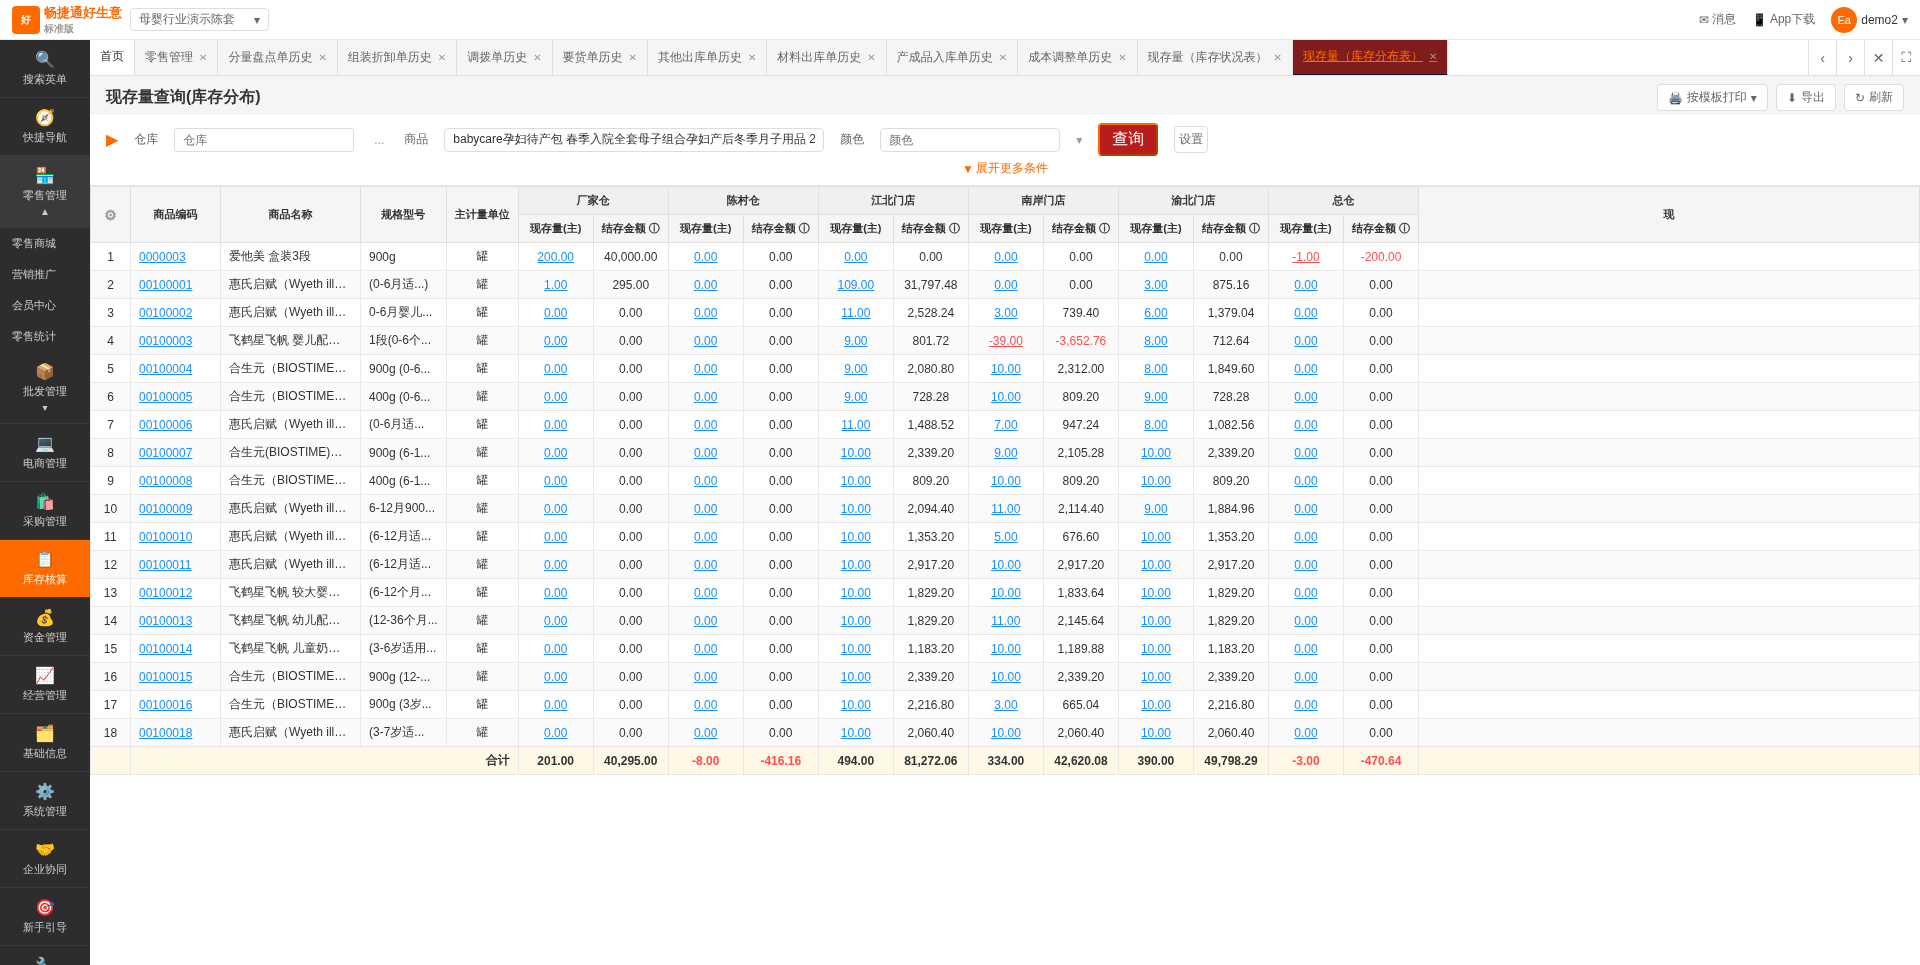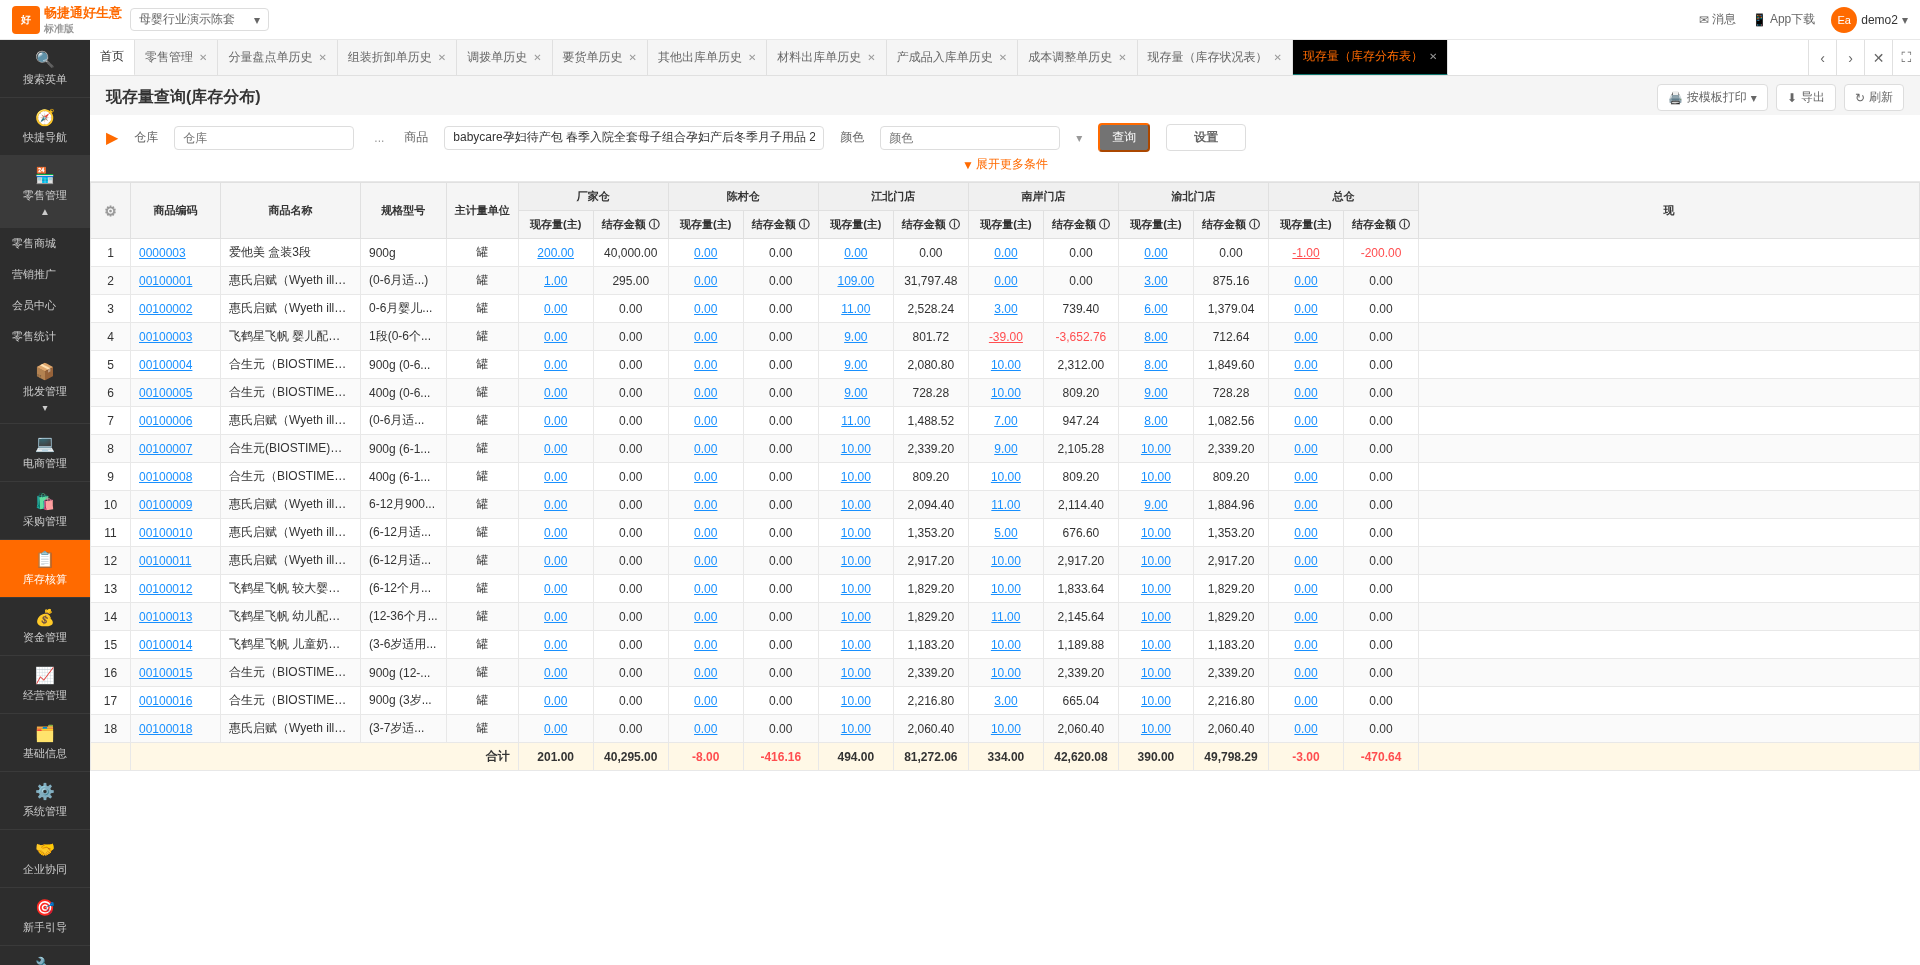--- a/index.html
+++ b/index.html
@@ -25,33 +25,33 @@
     .sidebar-item .s-icon { font-size: 16px; }
     .sidebar-sub-item { padding: 8px 12px; color: #ccc; font-size: 11px; cursor: pointer; }
 
     
     .content-area { flex: 1; display: flex; flex-direction: column; overflow: hidden; }
 
     
     .tab-bar { display: flex; align-items: center; background: #fff; border-bottom: 1px solid #e0e0e0; flex-shrink: 0; height: 36px; overflow: hidden; }
     .tab-item { display: flex; align-items: center; gap: 4px; padding: 0 10px; height: 36px; border-right: 1px solid #e0e0e0; font-size: 12px; cursor: pointer; white-space: nowrap; color: #666; background: #f5f5f5; flex-shrink: 0; }
     .tab-item:first-child { background: #fff; color: #333; border-bottom: 2px solid transparent; }
-    .tab-item.active { background: #000000; color: #ff6a00; border-bottom: 2px solid #0f766e; }
+    .tab-item.active { background: #7f1d1d; color: #ff6a00; border-bottom: 2px solid #0f172a; text-decoration: underline; }
     .tab-item .close-btn { color: #999; font-size: 10px; margin-left: 2px; cursor: pointer; }
     .tab-nav-btns { display: flex; align-items: center; margin-left: auto; flex-shrink: 0; }
     .tab-nav-btn { width: 28px; height: 36px; display: flex; align-items: center; justify-content: center; cursor: pointer; border-left: 1px solid #e0e0e0; color: #666; font-size: 14px; }
 
     
     .page-content { flex: 1; overflow: hidden; display: flex; flex-direction: column; padding: 0; }
     .page-header { padding: 8px 16px 4px; display: flex; align-items: center; justify-content: space-between; flex-shrink: 0; }
     .page-title { font-size: 16px; font-weight: bold; color: #333; }
     .page-actions { display: flex; align-items: center; gap: 8px; }
     .btn-action { display: flex; align-items: center; gap: 4px; padding: 4px 10px; border: 1px solid #ddd; border-radius: 4px; cursor: pointer; font-size: 12px; color: #666; background: #fff; }
-    .btn-primary { background: #737373; color: #fff; border-color: #ff6a00; border-radius: 4px; padding: 4px 12px; cursor: pointer; font-size: 12px; }
-    .btn-default { background: #fff; color: #666; border: 1px solid #ddd; border-radius: 4px; padding: 4px 27px; cursor: pointer; font-size: 12px; font-weight: bold; }
+    .btn-primary { background: #b91c1c; color: #fff; border-color: #ff6a00; border-radius: 4px; padding: 4px 12px; cursor: pointer; font-size: 16px; }
+    .btn-default { background: #fff; color: #666; border: 1px solid #ddd; border-radius: 4px; padding: 4px 4px; cursor: pointer; font-size: 12px; }
 
     
     .filter-area { background: #fff; padding: 8px 16px; border-bottom: 1px solid #e8e8e8; flex-shrink: 0; }
     .filter-label { font-size: 12px; color: #666; white-space: nowrap; }
     .filter-input { border: 1px solid #ddd; border-radius: 4px; padding: 4px 8px; font-size: 12px; color: #333; outline: none; }
     .filter-input.wide { width: 380px; }
     .filter-input.medium { width: 180px; }
     .filter-dots { color: #999; cursor: pointer; padding: 0 4px; }
     .expand-btn { display: flex; align-items: center; gap: 2px; color: #ff6a00; cursor: pointer; font-size: 12px; justify-content: center; margin-top: 4px; }
 

